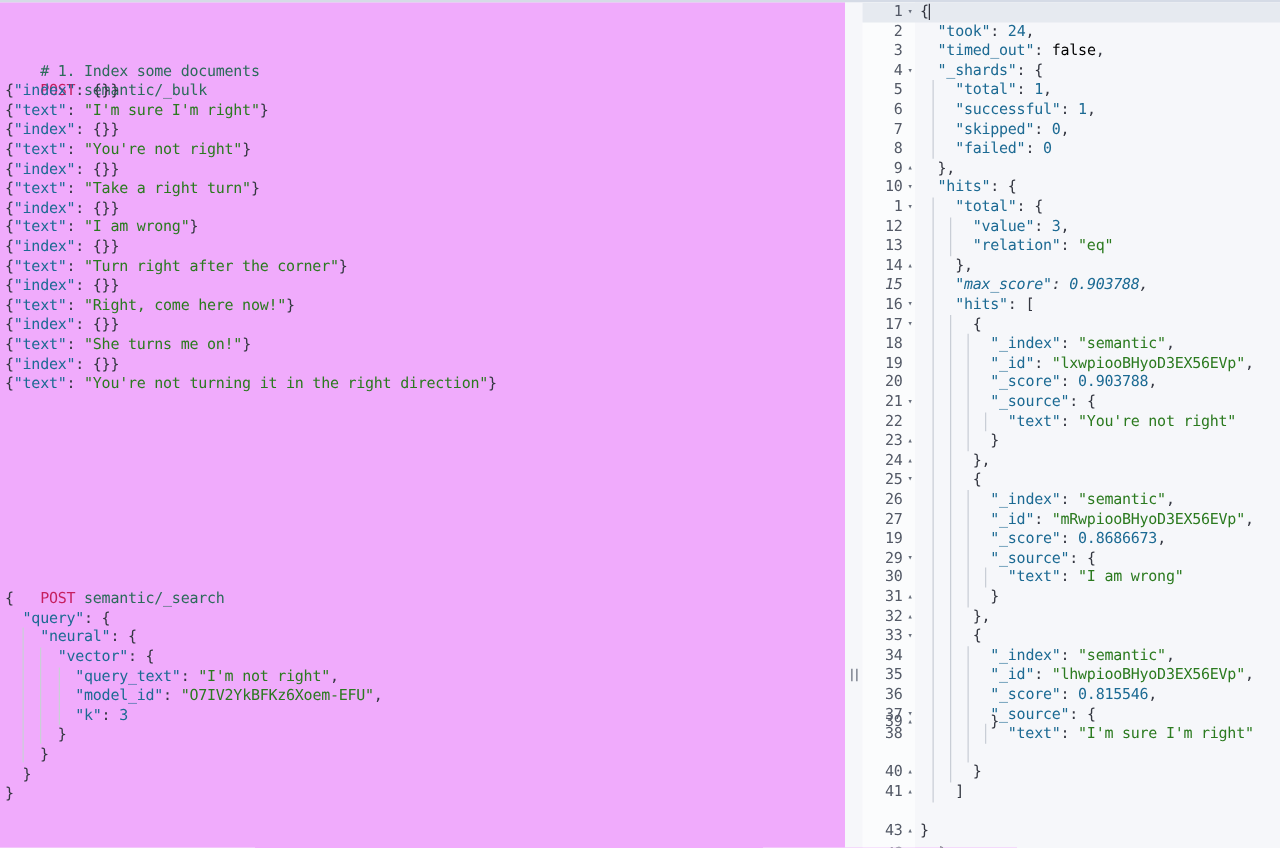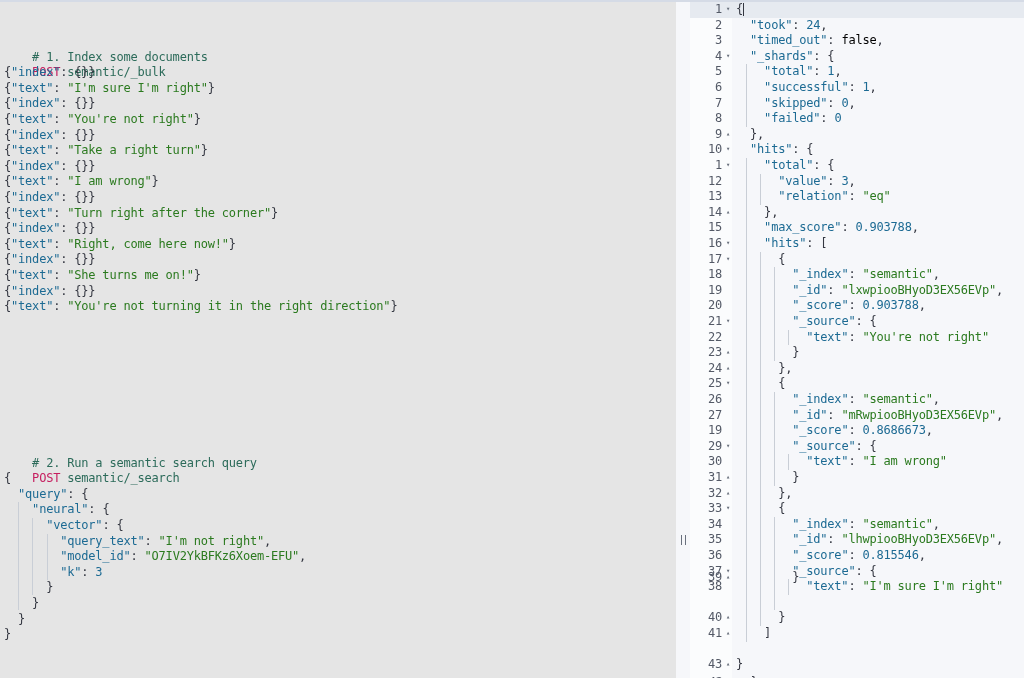--- a/index.html
+++ b/index.html
@@ -6,21 +6,21 @@
   body {
     width: 1024px; height: 678px; overflow: hidden;
     background: #f6f7fa;
     font-family: "DejaVu Sans Mono", "Liberation Mono", monospace;
     font-size: 12px;
     position: relative;
   }
   .topline { position: absolute; left: 0; top: 0; width: 1024px; height: 2px; background: #d5dbe6; }
   .left-pane {
     position: absolute; left: 0; top: 2px; width: 676px; height: 676px;
-    background: #e5e5e5;
+    background: #f0abfc;
   }
   .splitter {
     position: absolute; left: 676px; top: 2px; width: 14px; height: 676px;
     background: #f6f7fa;
     display: flex; align-items: center; justify-content: center;
     cursor: col-resize;
   }
   .splitter .grip {
     position: absolute; top: 533px; left: 5px;
     width: 5px; height: 10px;
@@ -84,23 +84,20 @@
       <div class="line" style="top: 188px;"><span class="c-punc">{</span><span class="c-key">"index"</span><span class="c-punc">: {}}</span></div>
       <div class="line" style="top: 203.6px;"><span class="c-punc">{</span><span class="c-key">"text"</span><span class="c-punc">: </span><span class="c-str">"Turn right after the corner"</span><span class="c-punc">}</span></div>
       <div class="line" style="top: 219.2px;"><span class="c-punc">{</span><span class="c-key">"index"</span><span class="c-punc">: {}}</span></div>
       <div class="line" style="top: 234.8px;"><span class="c-punc">{</span><span class="c-key">"text"</span><span class="c-punc">: </span><span class="c-str">"Right, come here now!"</span><span class="c-punc">}</span></div>
       <div class="line" style="top: 250.4px;"><span class="c-punc">{</span><span class="c-key">"index"</span><span class="c-punc">: {}}</span></div>
       <div class="line" style="top: 266px;"><span class="c-punc">{</span><span class="c-key">"text"</span><span class="c-punc">: </span><span class="c-str">"She turns me on!"</span><span class="c-punc">}</span></div>
       <div class="line" style="top: 281.6px;"><span class="c-punc">{</span><span class="c-key">"index"</span><span class="c-punc">: {}}</span></div>
       <div class="line" style="top: 297.2px;"><span class="c-punc">{</span><span class="c-key">"text"</span><span class="c-punc">: </span><span class="c-str">"You're not turning it in the right direction"</span><span class="c-punc">}</span></div>
     </div>
 
-  <div class="line" style="top:438px">
-    <span class="c-comment"># 2. Run a semantic search query</span>
-  </div>
   <div class="line" style="top:453.6px">
     <span class="c-method">POST</span> <span class="c-path">semantic/_search</span>
   </div>
   <div class="line" style="top:469.2px"><span class="c-punc">{</span></div>
   <div class="line" style="top:484.8px"><span class="c-punc">  </span><span class="c-key">"<span>query</span>"</span><span class="c-punc">: {</span></div>
   <div class="line" style="top:500.4px"><span class="c-punc">    </span><span class="c-key">"<span>neural</span>"</span><span class="c-punc">: {</span></div>
   <div class="line" style="top:516px"><span class="c-punc">      </span><span class="c-key">"<span>vector</span>"</span><span class="c-punc">: {</span></div>
   <div class="line" style="top:531.6px"><span class="c-punc">        </span><span class="c-key">"<span>query_text</span>"</span><span class="c-punc">: </span><span class="c-str">"<span>I'm not right</span>"</span><span class="c-punc">,</span></div>
   <div class="line" style="top:547.2px"><span class="c-punc">        </span><span class="c-key">"<span>model_id</span>"</span><span class="c-punc">: </span><span class="c-str">"<span>O7IV2YkBFKz6Xoem-EFU</span>"</span><span class="c-punc">,</span></div>
   <div class="line" style="top:562.8px"><span class="c-punc">        </span><span class="c-key">"<span>k</span>"</span><span class="c-punc">: </span><span class="c-num">3</span></div>
@@ -128,21 +125,21 @@
       <div class="resp-line" style="top: 62.4px;"><span class="lnum">5</span><span class="code">    <span class="c-key">"total"</span><span class="c-punc">: </span><span class="c-num">1</span><span class="c-punc">,</span></span></div>
       <div class="resp-line" style="top: 78px;"><span class="lnum">6</span><span class="code">    <span class="c-key">"successful"</span><span class="c-punc">: </span><span class="c-num">1</span><span class="c-punc">,</span></span></div>
       <div class="resp-line" style="top: 93.6px;"><span class="lnum">7</span><span class="code">    <span class="c-key">"skipped"</span><span class="c-punc">: </span><span class="c-num">0</span><span class="c-punc">,</span></span></div>
       <div class="resp-line" style="top: 109.2px;"><span class="lnum">8</span><span class="code">    <span class="c-key">"failed"</span><span class="c-punc">: </span><span class="c-num">0</span></span></div>
       <div class="resp-line" style="top: 124.8px;"><span class="lnum">9</span><span class="fold">▴</span><span class="code">  <span class="c-punc">},</span></span></div>
       <div class="resp-line" style="top: 140.4px;"><span class="lnum">10</span><span class="fold">▾</span><span class="code">  <span class="c-key">"hits"</span><span class="c-punc">: </span><span class="c-punc">{</span></span></div>
       <div class="resp-line" style="top: 156px;"><span class="lnum">1</span><span class="fold">▾</span><span class="code">    <span class="c-key">"total"</span><span class="c-punc">: </span><span class="c-punc">{</span></span></div>
       <div class="resp-line" style="top: 171.6px;"><span class="lnum">12</span><span class="code">      <span class="c-key">"value"</span><span class="c-punc">: </span><span class="c-num">3</span><span class="c-punc">,</span></span></div>
       <div class="resp-line" style="top: 187.2px;"><span class="lnum">13</span><span class="code">      <span class="c-key">"relation"</span><span class="c-punc">: </span><span class="c-str">"eq"</span></span></div>
       <div class="resp-line" style="top: 202.8px;"><span class="lnum">14</span><span class="fold">▴</span><span class="code">    <span class="c-punc">},</span></span></div>
-      <div class="resp-line" style="top: 218.4px;"><span class="lnum">15</span><span class="code">    <span class="c-key">"max_score"</span><span class="c-punc">: </span><span class="c-num">0.903788</span><span class="c-punc">,</span></span></div>
+      <div class="resp-line" style="top: 218.4px; font-style: italic;"><span class="lnum">15</span><span class="code">    <span class="c-key">"max_score"</span><span class="c-punc">: </span><span class="c-num">0.903788</span><span class="c-punc">,</span></span></div>
       <div class="resp-line" style="top: 234px;"><span class="lnum">16</span><span class="fold">▾</span><span class="code">    <span class="c-key">"hits"</span><span class="c-punc">: </span><span class="c-punc">[</span></span></div>
       <div class="resp-line" style="top: 249.6px;"><span class="lnum">17</span><span class="fold">▾</span><span class="code">      <span class="c-punc">{</span></span></div>
       <div class="resp-line" style="top: 265.2px;"><span class="lnum">18</span><span class="code">        <span class="c-key">"_index"</span><span class="c-punc">: </span><span class="c-str">"semantic"</span><span class="c-punc">,</span></span></div>
       <div class="resp-line" style="top: 280.8px;"><span class="lnum">19</span><span class="code">        <span class="c-key">"_id"</span><span class="c-punc">: </span><span class="c-str">"lxwpiooBHyoD3EX56EVp"</span><span class="c-punc">,</span></span></div>
       <div class="resp-line" style="top: 296.4px;"><span class="lnum">20</span><span class="code">        <span class="c-key">"_score"</span><span class="c-punc">: </span><span class="c-num">0.903788</span><span class="c-punc">,</span></span></div>
       <div class="resp-line" style="top: 312px;"><span class="lnum">21</span><span class="fold">▾</span><span class="code">        <span class="c-key">"_source"</span><span class="c-punc">: </span><span class="c-punc">{</span></span></div>
       <div class="resp-line" style="top: 327.6px;"><span class="lnum">22</span><span class="code">          <span class="c-key">"text"</span><span class="c-punc">: </span><span class="c-str">"You're not right"</span></span></div>
       <div class="resp-line" style="top: 343.2px;"><span class="lnum">23</span><span class="fold">▴</span><span class="code">        <span class="c-punc">}</span></span></div>
       <div class="resp-line" style="top: 358.8px;"><span class="lnum">24</span><span class="fold">▴</span><span class="code">      <span class="c-punc">},</span></span></div>
       <div class="resp-line" style="top: 374.4px;"><span class="lnum">25</span><span class="fold">▾</span><span class="code">      <span class="c-punc">{</span></span></div>

